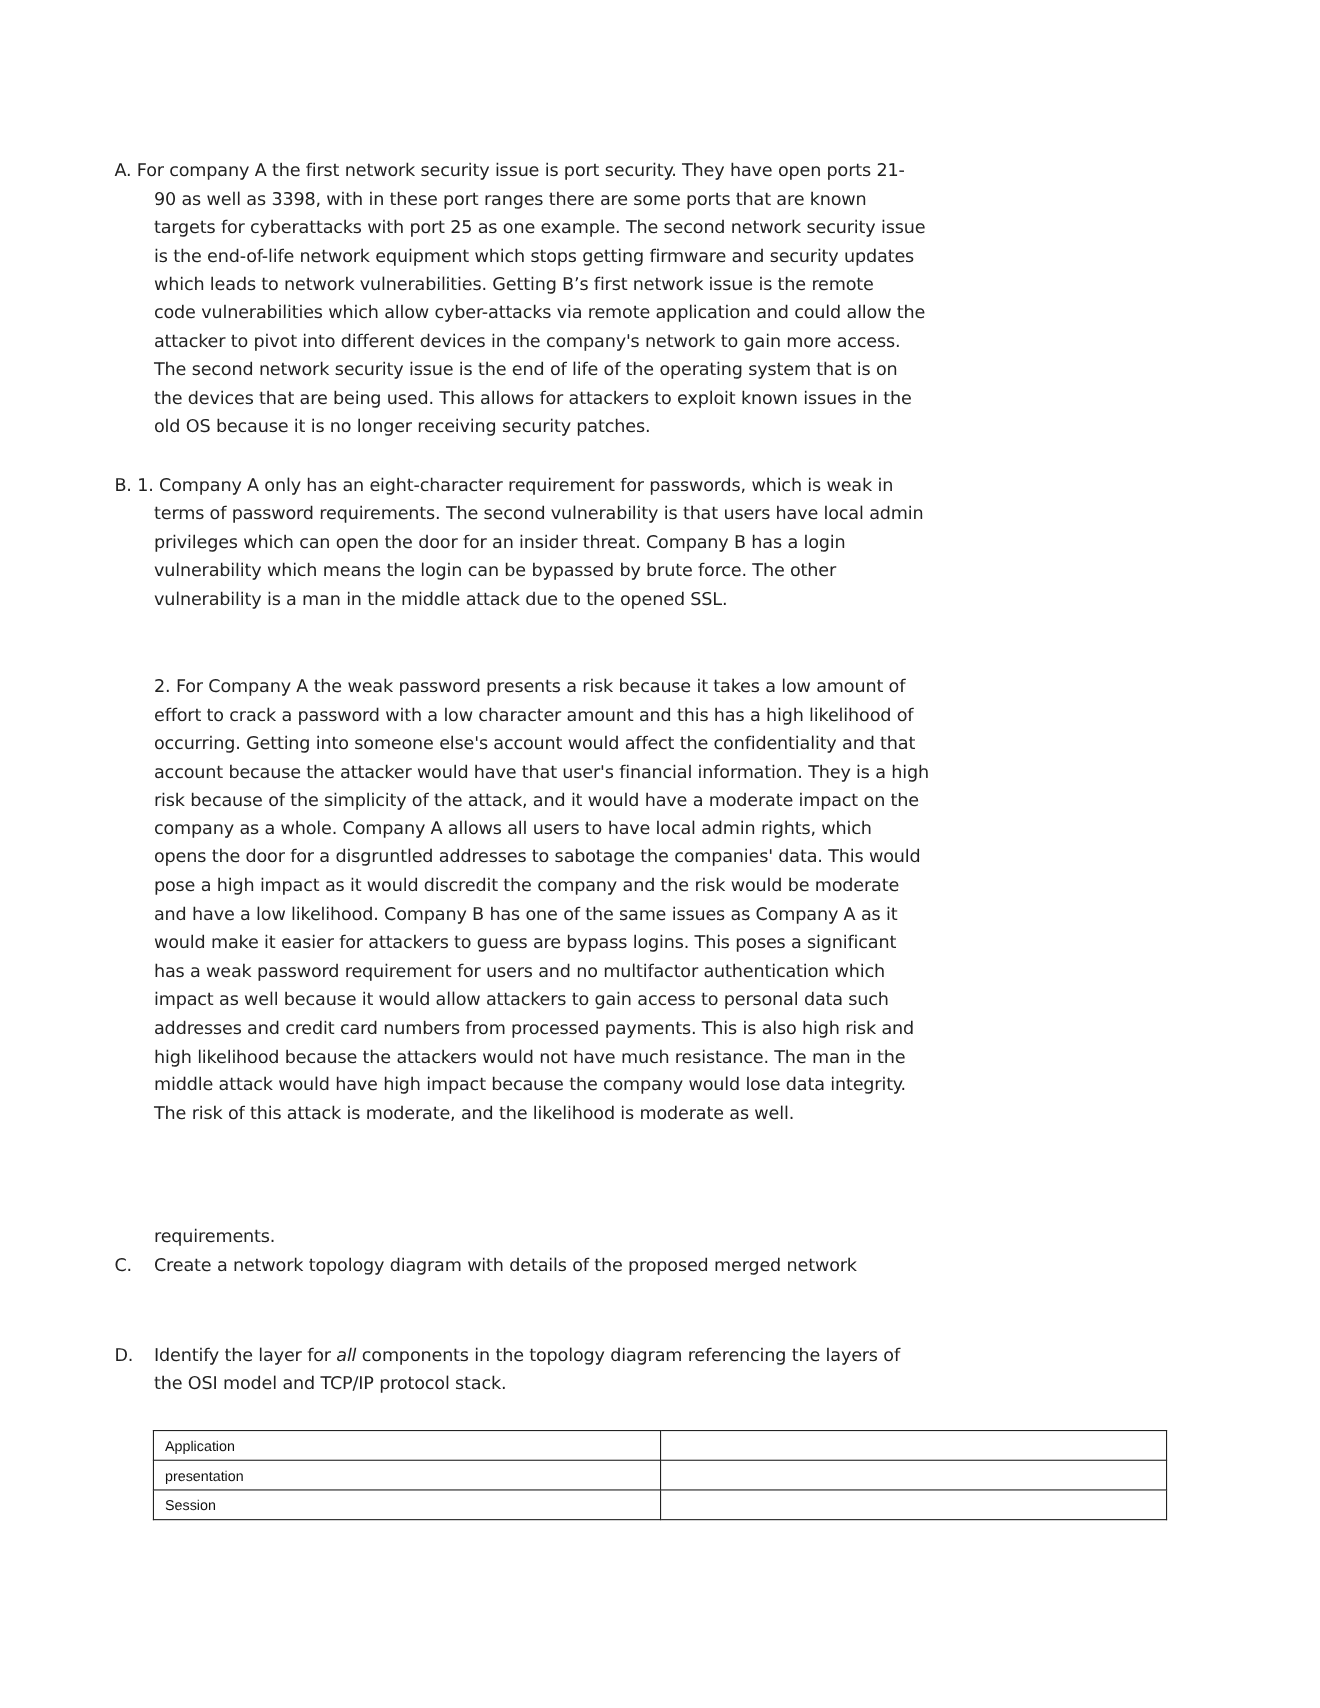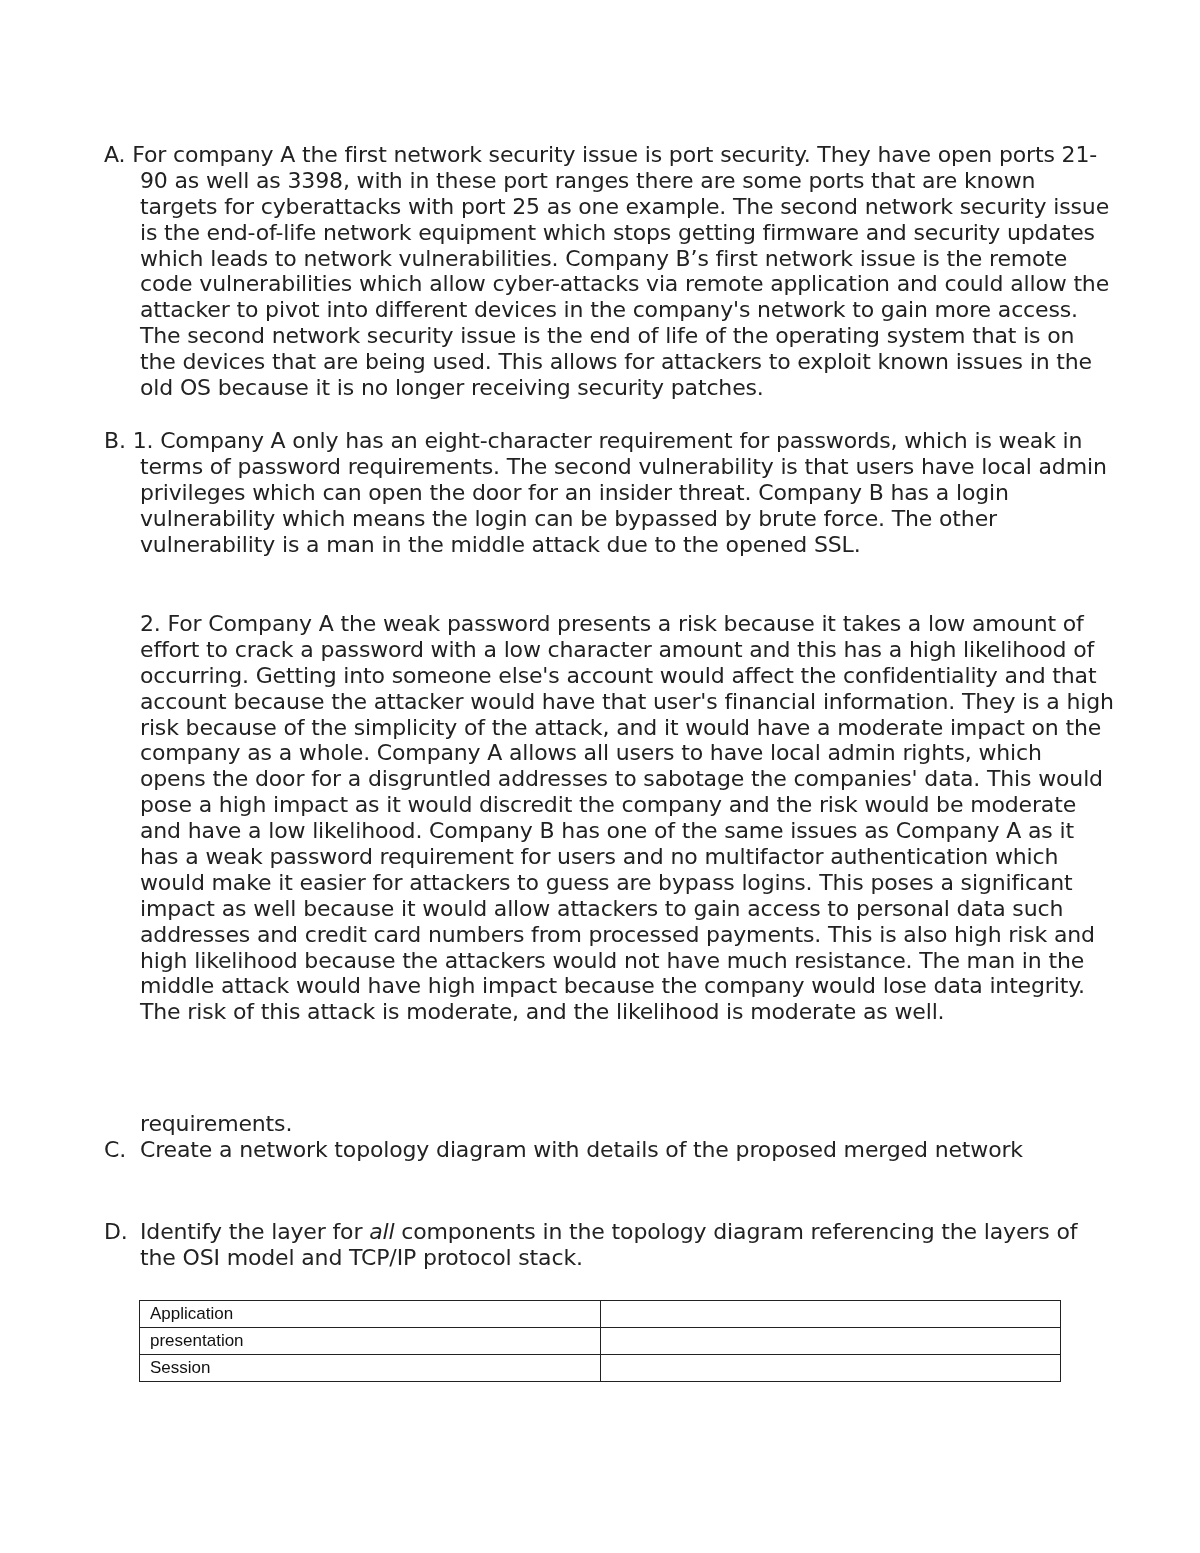--- a/index.html
+++ b/index.html
@@ -1,39 +1,39 @@
 <!DOCTYPE html>
 <html><head>
 <meta charset="utf-8">
 <style>
   html, body { margin: 0; padding: 0; background: #ffffff; }
   body { width: 1200px; height: 1553px; position: relative; overflow: hidden;
          font-family: "DejaVu Sans", sans-serif; color: #222222; }
   .page { position: absolute; left: 0; top: 0; width: 1200px; height: 1553px; background: #fff; }
   .block { position: absolute; left: 104px; width: 980px; }
-  .line { font-size: 22px; line-height: 25.9px; height: 25.9px; white-space: nowrap; letter-spacing: -0.15px; }
+  .line { font-size: 16px; line-height: 25.9px; height: 25.9px; white-space: nowrap; letter-spacing: -0.15px; }
   .indent { padding-left: 36px; }
   .lbl-c, .lbl-d { display: inline-block; width: 36px; }
   em { font-style: italic; }
   table.osi { position: absolute; left: 139px; top: 1300px; width: 922px; border-collapse: collapse;
               font-family: "Liberation Sans", sans-serif; }
-  table.osi td { border: 1.6px solid #222; height: 26px; padding: 0 0 0 10px; font-size: 17px; color: #111; }
+  table.osi td { border: 1.6px solid #222; height: 26px; padding: 0 0 0 10px; font-size: 13px; color: #111; }
   table.osi td.c1 { width: 450px; }
 </style>
 </head>
 <body>
 
 <div class="page">
 
   <div class="block" style="top:142px;">
     <div class="line">A. For company A the first network security issue is port security. They have open ports 21-</div>
     <div class="line indent">90 as well as 3398, with in these port ranges there are some ports that are known</div>
     <div class="line indent">targets for cyberattacks with port 25 as one example. The second network security issue</div>
     <div class="line indent">is the end-of-life network equipment which stops getting firmware and security updates</div>
-    <div class="line indent">which leads to network vulnerabilities. Company B’s first network issue is the remote</div>
+    <div class="line indent">which leads to network vulnerabilities. Getting B’s first network issue is the remote</div>
     <div class="line indent">code vulnerabilities which allow cyber-attacks via remote application and could allow the</div>
     <div class="line indent">attacker to pivot into different devices in the company's network to gain more access.</div>
     <div class="line indent">The second network security issue is the end of life of the operating system that is on</div>
     <div class="line indent">the devices that are being used. This allows for attackers to exploit known issues in the</div>
     <div class="line indent">old OS because it is no longer receiving security patches.</div>
   </div>
 
   <div class="block" style="top:428px;">
     <div class="line">B. 1. Company A only has an eight-character requirement for passwords, which is weak in</div>
     <div class="line indent">terms of password requirements. The second vulnerability is that users have local admin</div>
@@ -45,22 +45,22 @@
   <div class="block" style="top:611px;">
     <div class="line indent">2. For Company A the weak password presents a risk because it takes a low amount of</div>
     <div class="line indent">effort to crack a password with a low character amount and this has a high likelihood of</div>
     <div class="line indent">occurring. Getting into someone else's account would affect the confidentiality and that</div>
     <div class="line indent">account because the attacker would have that user's financial information. They is a high</div>
     <div class="line indent">risk because of the simplicity of the attack, and it would have a moderate impact on the</div>
     <div class="line indent">company as a whole. Company A allows all users to have local admin rights, which</div>
     <div class="line indent">opens the door for a disgruntled addresses to sabotage the companies' data. This would</div>
     <div class="line indent">pose a high impact as it would discredit the company and the risk would be moderate</div>
     <div class="line indent">and have a low likelihood. Company B has one of the same issues as Company A as it</div>
+    <div class="line indent">would make it easier for attackers to guess are bypass logins. This poses a significant</div>
     <div class="line indent">has a weak password requirement for users and no multifactor authentication which</div>
-    <div class="line indent">would make it easier for attackers to guess are bypass logins. This poses a significant</div>
     <div class="line indent">impact as well because it would allow attackers to gain access to personal data such</div>
     <div class="line indent">addresses and credit card numbers from processed payments. This is also high risk and</div>
     <div class="line indent">high likelihood because the attackers would not have much resistance. The man in the</div>
     <div class="line indent">middle attack would have high impact because the company would lose data integrity.</div>
     <div class="line indent">The risk of this attack is moderate, and the likelihood is moderate as well.</div>
   </div>
 
   <div class="block" style="top:1111px;">
     <div class="line indent">requirements.</div>
     <div class="line"><span class="lbl-c">C.</span><span>Create a network topology diagram with details of the proposed merged network</span></div>

